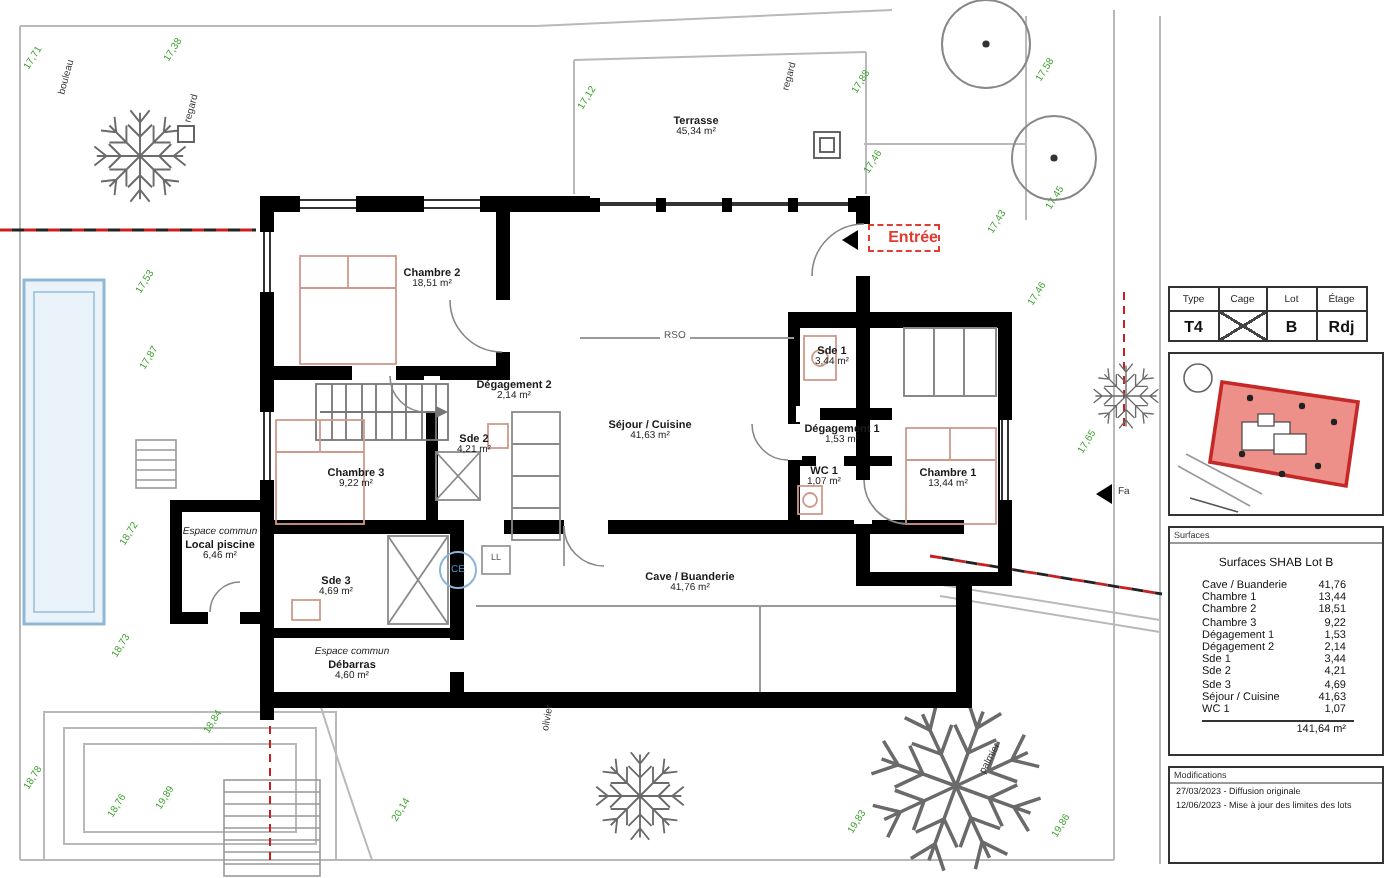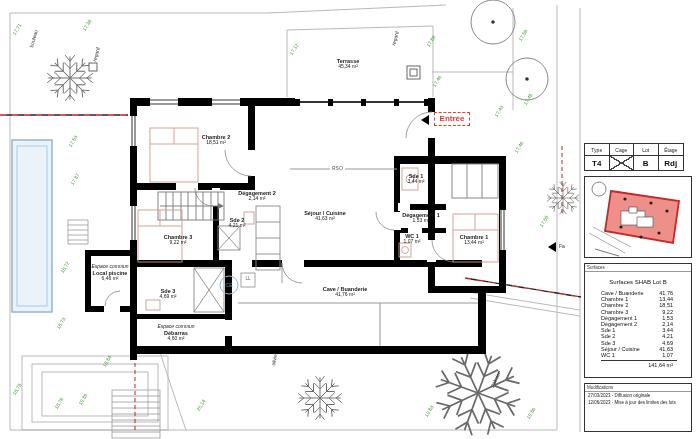--- a/index.html
+++ b/index.html
@@ -7,21 +7,21 @@
   body{font-family:"Liberation Sans",sans-serif}
   .canvas{position:relative;width:700px;height:439px;background:#fff;overflow:hidden;outline:1px solid #ccc}
   svg.layer{position:absolute;left:0;top:0;z-index:1}
   .lbl{position:absolute;width:64px;text-align:center;color:#1a1a1a;line-height:1.18;z-index:3}
   .lbl .nm{font-weight:bold;font-size:5.5px;display:block;white-space:nowrap}
   .lbl .ar{font-size:5px;display:block;white-space:nowrap}
   .lbl .pfx{font-style:italic;font-size:5px;font-weight:normal;display:block;white-space:nowrap}
   .elev{position:absolute;color:#3da22f;font-size:5px;transform:rotate(-58deg);transform-origin:left bottom;white-space:nowrap;z-index:2}
   .slabel{position:absolute;color:#333;font-size:5px;transform:rotate(-75deg);transform-origin:left bottom;white-space:nowrap;z-index:2}
   .entree{position:absolute;left:434px;top:112px;width:36px;height:14px;border:1px dashed #e03c31;color:#e03c31;
-          font-weight:bold;font-size:8px;text-align:center;line-height:12px;background:#fff;z-index:4}
+          font-weight:bold;font-size:8px;text-align:right;line-height:12px;background:#fff;z-index:4}
   .sym{position:absolute;z-index:4;white-space:nowrap}
   #ce{left:222px;top:282px;font-size:5px;color:#4a90c4;width:14px;text-align:center}
   #ll{left:241px;top:276px;font-size:4.5px;color:#555;width:14px;text-align:center}
   #rso{left:330px;top:165px;font-size:5px;color:#555;background:#fff;padding:0 2px}
   #fa{left:559px;top:243px;font-size:5px;color:#333}
   .tbbox{position:absolute;background:#fff;border:1px solid #333;z-index:5}
   .tb-head{left:584px;top:143px;width:100px;height:28px;border-width:1.5px;display:grid;
            grid-template-columns:1fr 1fr 1fr 1fr;grid-template-rows:12px 1fr}
   .tb-head .hc{border-right:1px solid #333;border-bottom:1px solid #333;font-size:5px;color:#222;
                display:flex;align-items:center;justify-content:center}

